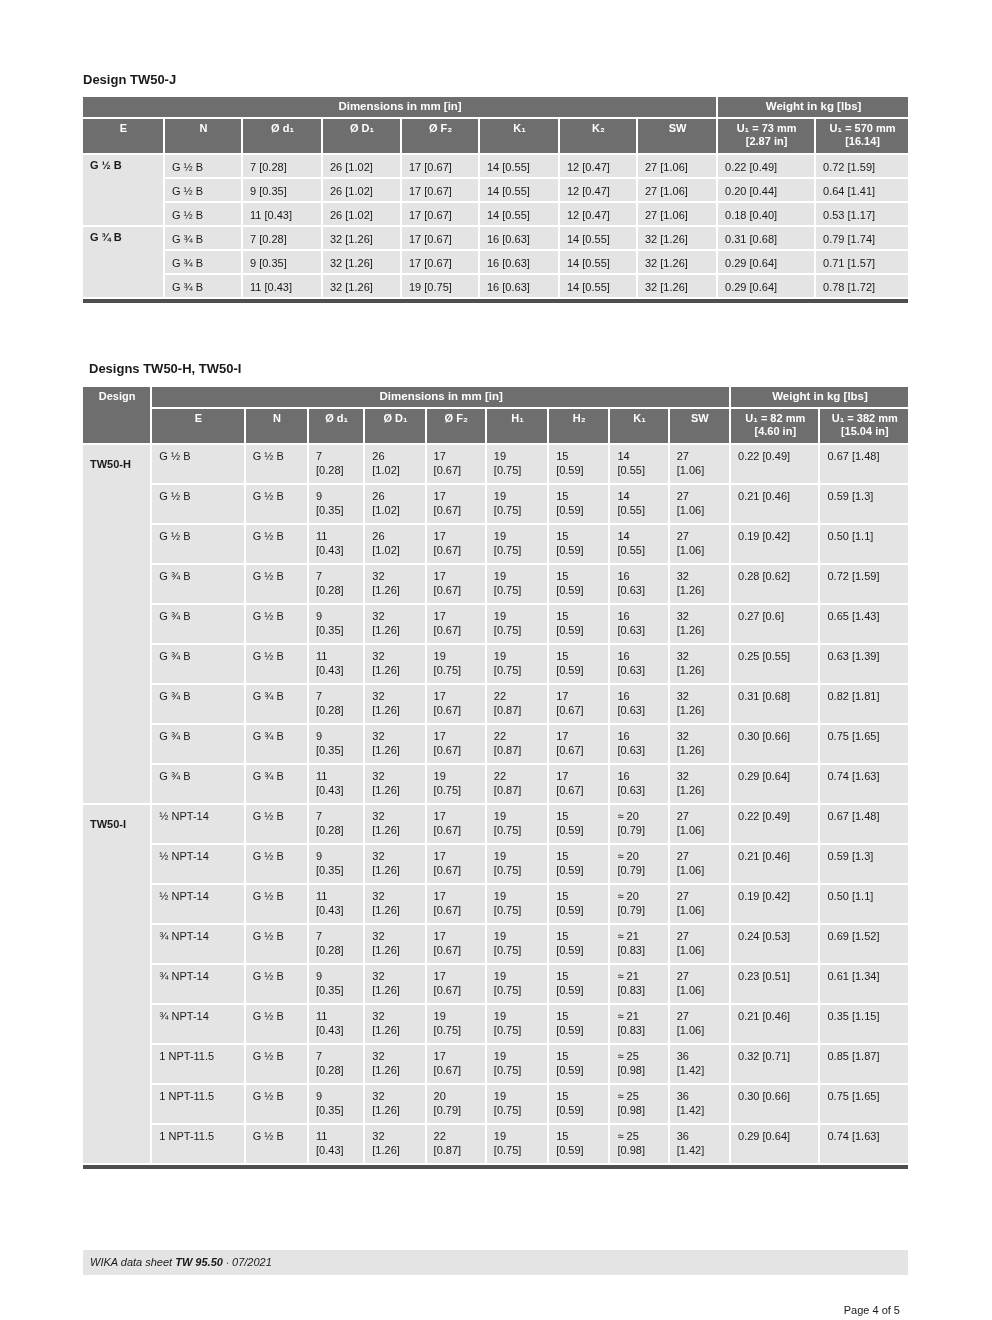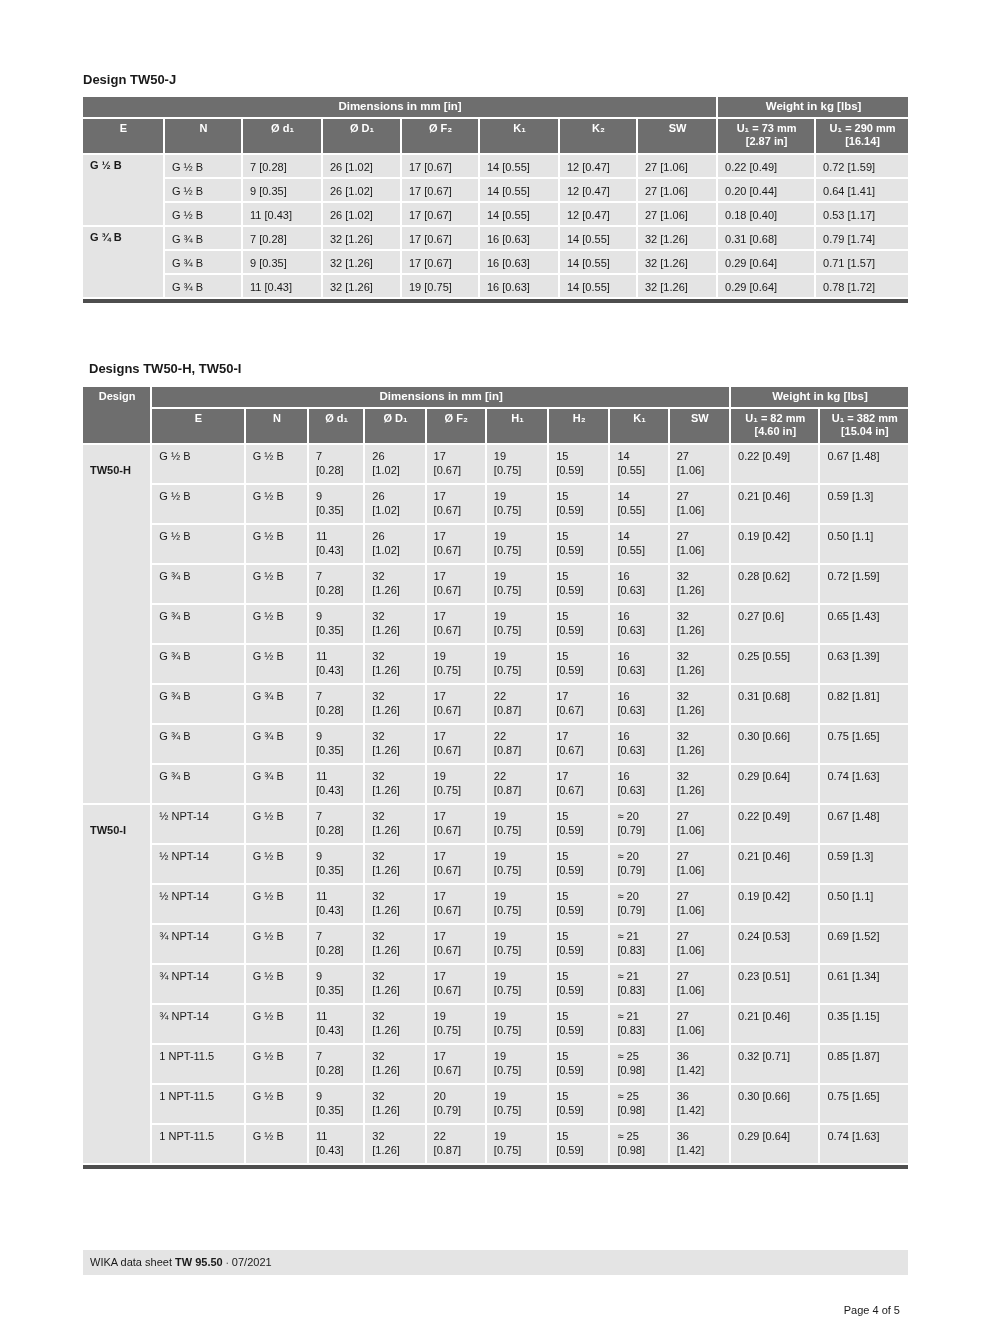--- a/index.html
+++ b/index.html
@@ -24,28 +24,28 @@
   }
   th.sup{font-size:11.5px;height:20px;padding-top:3px;}
   th.colh{height:34px;}
   th.model-h{vertical-align:top;}
   td{
     background:var(--row-bg,#e4e4e4);font-size:11px;line-height:14px;
     padding:3px 5px 2px 7px;vertical-align:middle;white-space:pre-line;
   }
   .t1 td{height:22px;}
   .t2 td{height:38px;vertical-align:top;padding-top:4px;}
-  td.grp{font-weight:bold;vertical-align:top;padding-top:18px;}
+  td.grp{font-weight:bold;vertical-align:top;padding-top:12px;}
   .t1 td.grp{padding-top:3px;}
   .tbar{height:4px;background:var(--bar,#4e4e4e);width:825px;margin-left:2px;margin-top:0px;}
   #footer{
     left:83px;top:1250px;width:825px;height:25px;background:var(--row-bg,#e4e4e4);
     font-size:11px;line-height:25px;
   }
-  #footer .fl{padding-left:7px;float:left;}
+  #footer .fl{padding-left:7px;float:left;font-style:italic;}
   #footer .fr{padding-right:8px;float:right;margin-top:48px;}
 </style>
 </head>
 <body>
 
 <div class="abs sec-title" id="title1">Design TW50-J</div>
 
 <div class="abs tblwrap" id="t1wrap">
   <table class="t1" id="table1">
     <colgroup>
@@ -69,21 +69,21 @@
           <th class="colh">E</th>
           <th class="colh">N</th>
           <th class="colh">Ø d₁</th>
           <th class="colh">Ø D₁</th>
           <th class="colh">Ø F₂</th>
           <th class="colh">K₁</th>
           <th class="colh">K₂</th>
           <th class="colh">SW</th>
           <th class="colh">U₁ = 73 mm
 [2.87 in]</th>
-          <th class="colh">U₁ = 290 mm
+          <th class="colh">U₁ = 570 mm
 [16.14]</th>
         </tr>
       </thead>
       <tbody>
         <tr>
           <td class="grp" rowspan="3">G ½ B</td>
           <td>G ½ B</td>
           <td>7 [0.28]</td>
           <td>26 [1.02]</td>
           <td>17 [0.67]</td>

